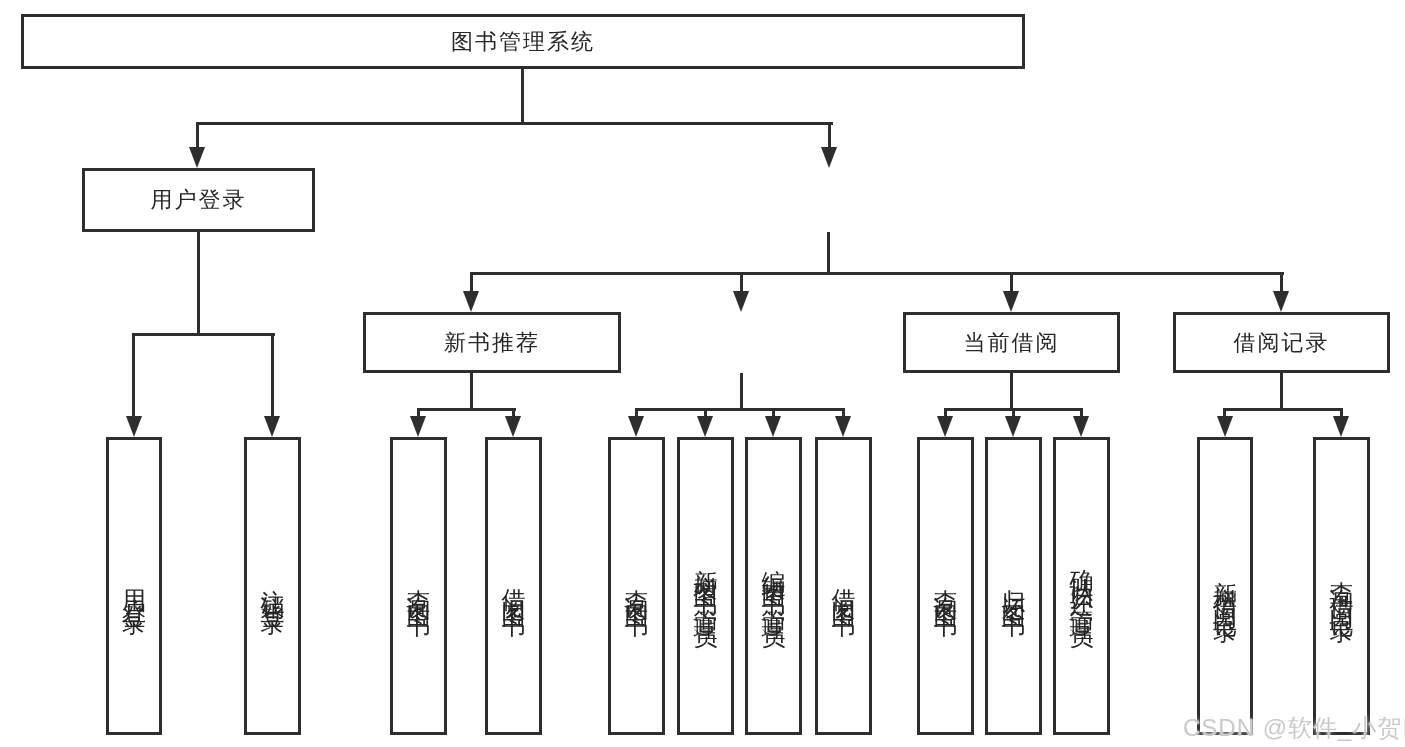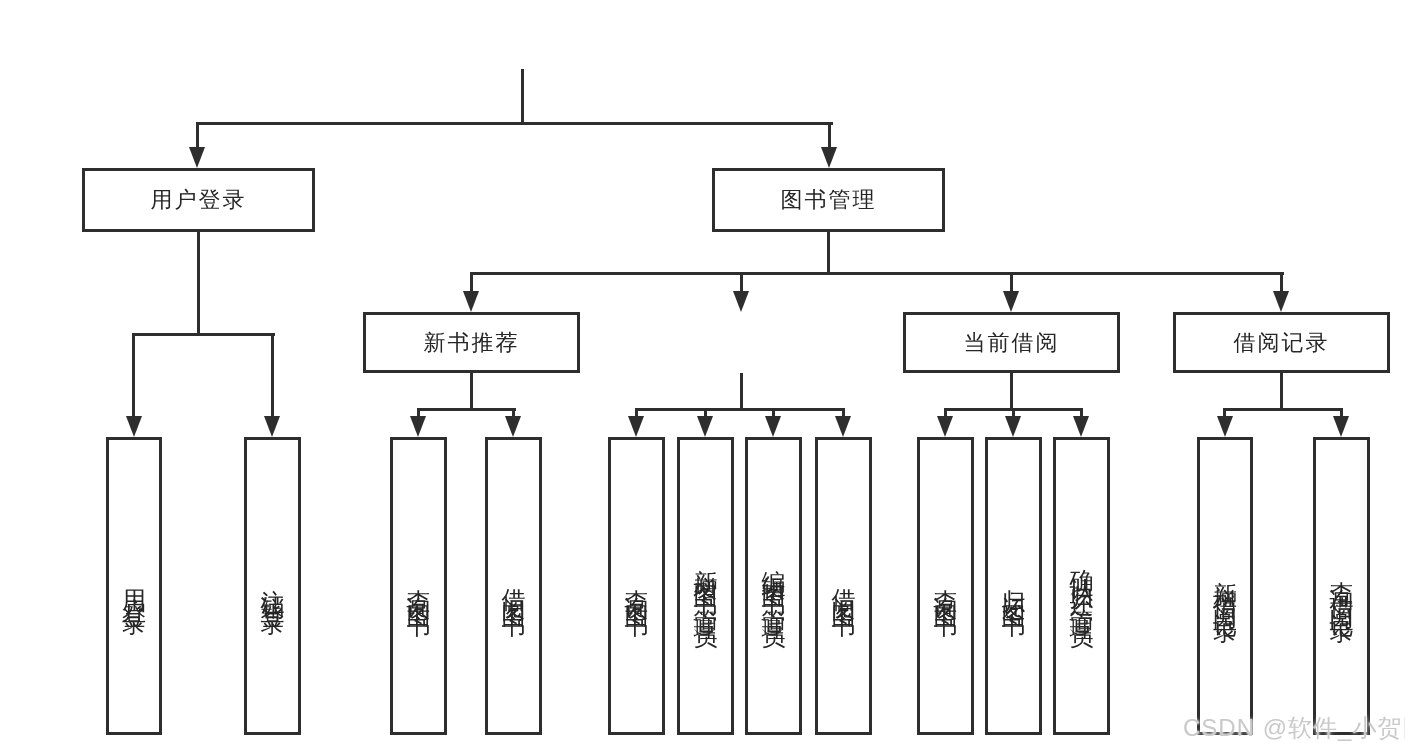--- a/index.html
+++ b/index.html
@@ -34,54 +34,54 @@
     font-size:24px; color:#c9c9c9; letter-spacing:1px;
     text-shadow:0 0 2px #ffffff, 0 0 4px #ffffff;
     white-space:nowrap;
   }
 </style>
 </head>
 <body>
 
 <div class="stage">
 
+  <div class="node" style="left:21px; top:14px; width:1004px; height:55px;">
+    <span>图书管理系统</span>
+  </div>
 
   <div class="vline" style="left:521px; top:69px; height:53px;"></div>
   <div class="hline" style="left:196px; top:122px; width:637px;"></div>
   <div class="vline" style="left:196px; top:122px; height:26px;"></div>
   <div class="arrowhead" style="left:189px; top:147px;"></div>
   <div class="vline" style="left:828px; top:122px; height:26px;"></div>
   <div class="arrowhead" style="left:821px; top:147px;"></div>
 
   <div class="node" style="left:82px; top:168px; width:233px; height:64px;">
     <span>用户登录</span>
-  </div>
-  <div class="node" style="left:712px; top:168px; width:233px; height:64px;">
-    <span>图书管理</span>
   </div>
 
   <div class="vline" style="left:197px; top:232px; height:101px;"></div>
   <div class="hline" style="left:132px; top:333px; width:143px;"></div>
   <div class="vline" style="left:132px; top:333px; height:83px;"></div>
   <div class="arrowhead" style="left:126px; top:416px;"></div>
   <div class="vline" style="left:271px; top:333px; height:83px;"></div>
   <div class="arrowhead" style="left:264px; top:416px;"></div>
 
   <div class="vline" style="left:827px; top:232px; height:40px;"></div>
   <div class="hline" style="left:470px; top:272px; width:814px;"></div>
   <div class="vline" style="left:470px; top:272px; height:20px;"></div>
   <div class="arrowhead" style="left:463px; top:291px;"></div>
   <div class="vline" style="left:740px; top:272px; height:20px;"></div>
   <div class="arrowhead" style="left:733px; top:291px;"></div>
   <div class="vline" style="left:1010px; top:272px; height:20px;"></div>
   <div class="arrowhead" style="left:1003px; top:291px;"></div>
   <div class="vline" style="left:1280px; top:272px; height:20px;"></div>
   <div class="arrowhead" style="left:1273px; top:291px;"></div>
 
-  <div class="node" style="left:363px; top:312px; width:217px; height:61px;">
+  <div class="node" style="left:363px; top:312px; width:258px; height:61px;">
     <span>新书推荐</span>
   </div>
   <div class="node" style="left:903px; top:312px; width:217px; height:61px;">
     <span>当前借阅</span>
   </div>
   <div class="node" style="left:1173px; top:312px; width:217px; height:61px;">
     <span>借阅记录</span>
   </div>
 
   <div class="vline" style="left:470px; top:373px; height:35px;"></div>

